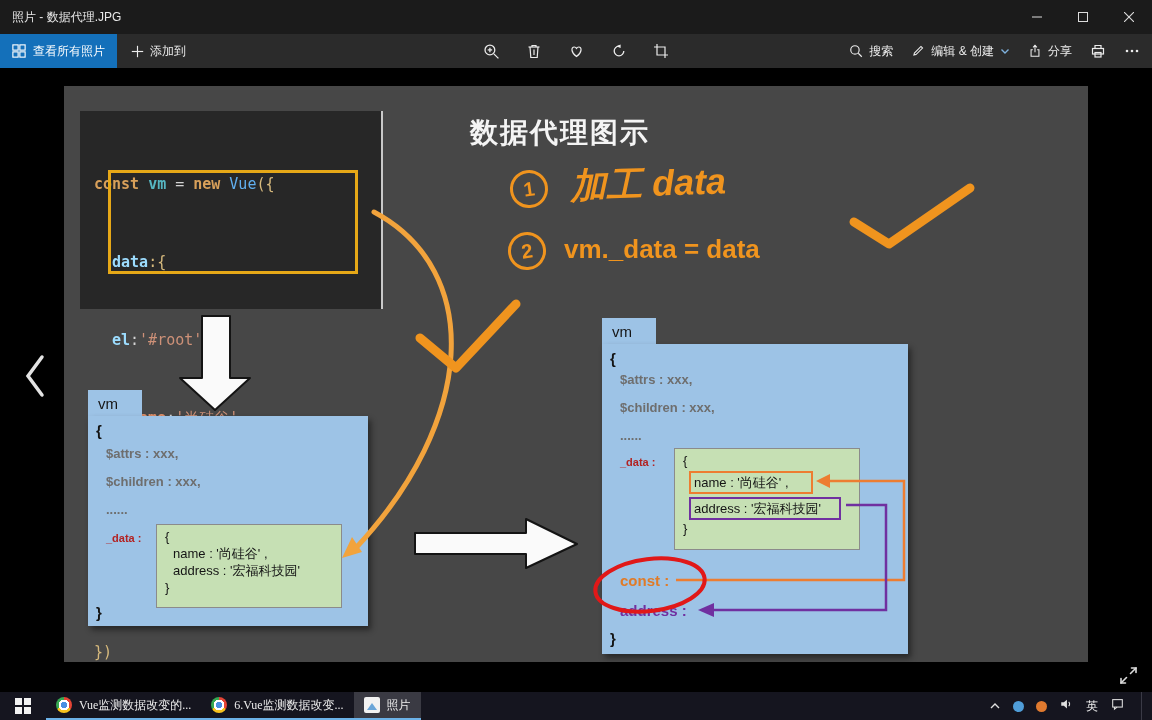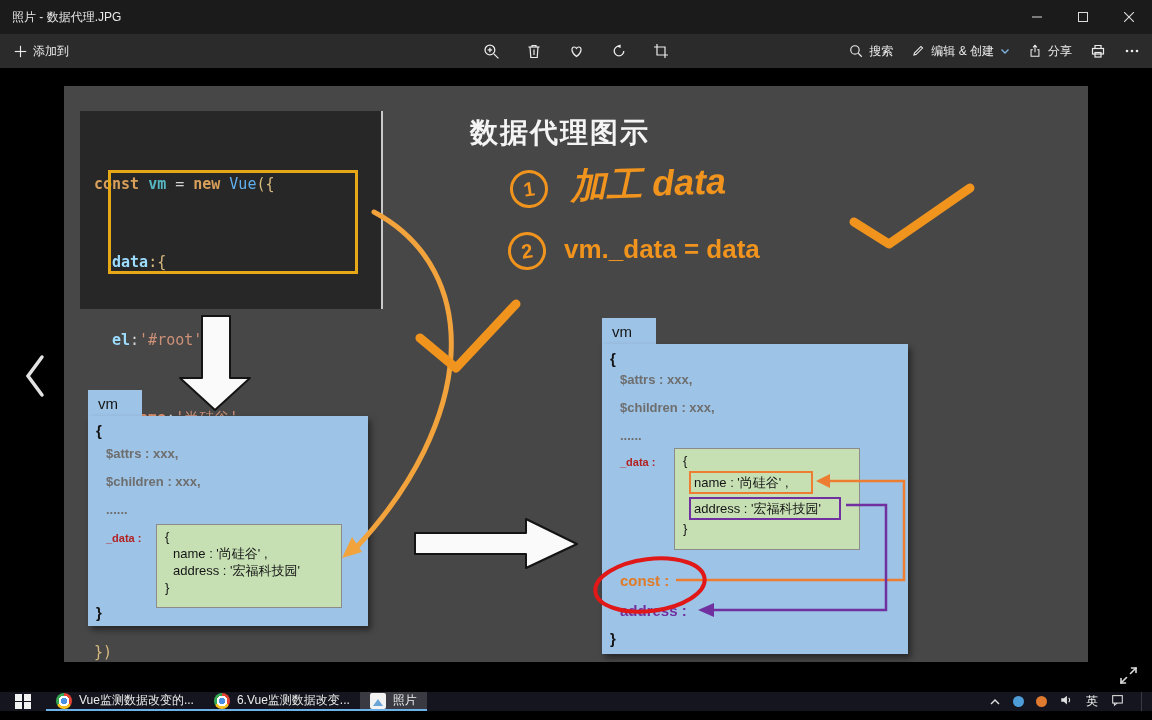--- a/index.html
+++ b/index.html
@@ -63,22 +63,22 @@
   .green-box { position:absolute; background:#c6e0b4; border:1px solid #8b8b8b; color:#151515;
     font-size:13px; line-height:17px; padding:3px 8px; }
   .gb-row { display:block; }
   .hl-row { display:inline-block; line-height:17px; padding:1px 3px; margin-left:6px; }
   .hl-name { border:2px solid #ed7d31; width:124px; margin-top:2px; }
   .hl-addr { border:2px solid #7030a0; width:152px; margin-top:3px; }
   .proxy-name { position:absolute; color:#e07b28; font-weight:bold; font-size:15px; }
   .proxy-addr { position:absolute; color:#7030a0; font-weight:bold; font-size:15px; }
   .overlay { position:absolute; left:0; top:0; width:1024px; height:576px; pointer-events:none; }
   
-  .taskbar { position:absolute; left:0; top:692px; width:1152px; height:19px; background:#15151f;
-    display:flex; align-items:stretch; }
+  .taskbar { position:absolute; left:0; top:692px; width:1152px; height:28px; background:#15151f;
+    display:flex; align-items:stretch;font-family:Liberation Serif, serif; }
   .start { width:46px; display:flex; align-items:center; justify-content:center; cursor:pointer; }
   .winlogo { display:grid; grid-template-columns:7px 7px; grid-template-rows:7px 7px; gap:1.5px; }
   .winlogo i { background:#f2f2f2; }
   .tb-item { display:flex; align-items:center; gap:7px; padding:0 10px; max-width:172px; cursor:pointer;
     border-bottom:2px solid #6cb2e8; }
   .tb-item.active { background:rgba(255,255,255,.16); }
   .tb-label { font-size:12px; color:#ececec; white-space:nowrap; overflow:hidden; text-overflow:ellipsis; }
   .tb-ic { width:16px; height:16px; flex:none; }
   .chrome-ic { border-radius:50%;
     background:
@@ -112,20 +112,29 @@
     <div class="wc">
       <svg width="10" height="10" viewBox="0 0 10 10">
           <line x1="0" y1="0" x2="10" y2="10" stroke="#ddd" stroke-width="1.1"></line>
           <line x1="10" y1="0" x2="0" y2="10" stroke="#ddd" stroke-width="1.1"></line>
         </svg>
     </div>
   </div>
 </div>
 
 <div class="toolbar">
+  <button class="btn-viewall">
+    <svg width="14" height="14" viewBox="0 0 16 16" fill="none" stroke="#fff" stroke-width="1.3">
+      <rect x="1" y="1" width="6" height="6"></rect>
+        <rect x="9" y="1" width="6" height="6"></rect>
+        <rect x="1" y="9" width="6" height="6"></rect>
+        <rect x="9" y="9" width="6" height="6"></rect>
+    </svg>
+    <span>查看所有照片</span>
+  </button>
   <button class="btn-flat btn-addto">
     <svg width="13" height="13" viewBox="0 0 16 16" stroke="#ececec" stroke-width="1.4">
         <line x1="8" y1="1" x2="8" y2="15"></line>
         <line x1="1" y1="8" x2="15" y2="8"></line>
       </svg>
     <span>添加到</span>
   </button>
 
   <div class="center-icons">
     <button class="ic-btn">

